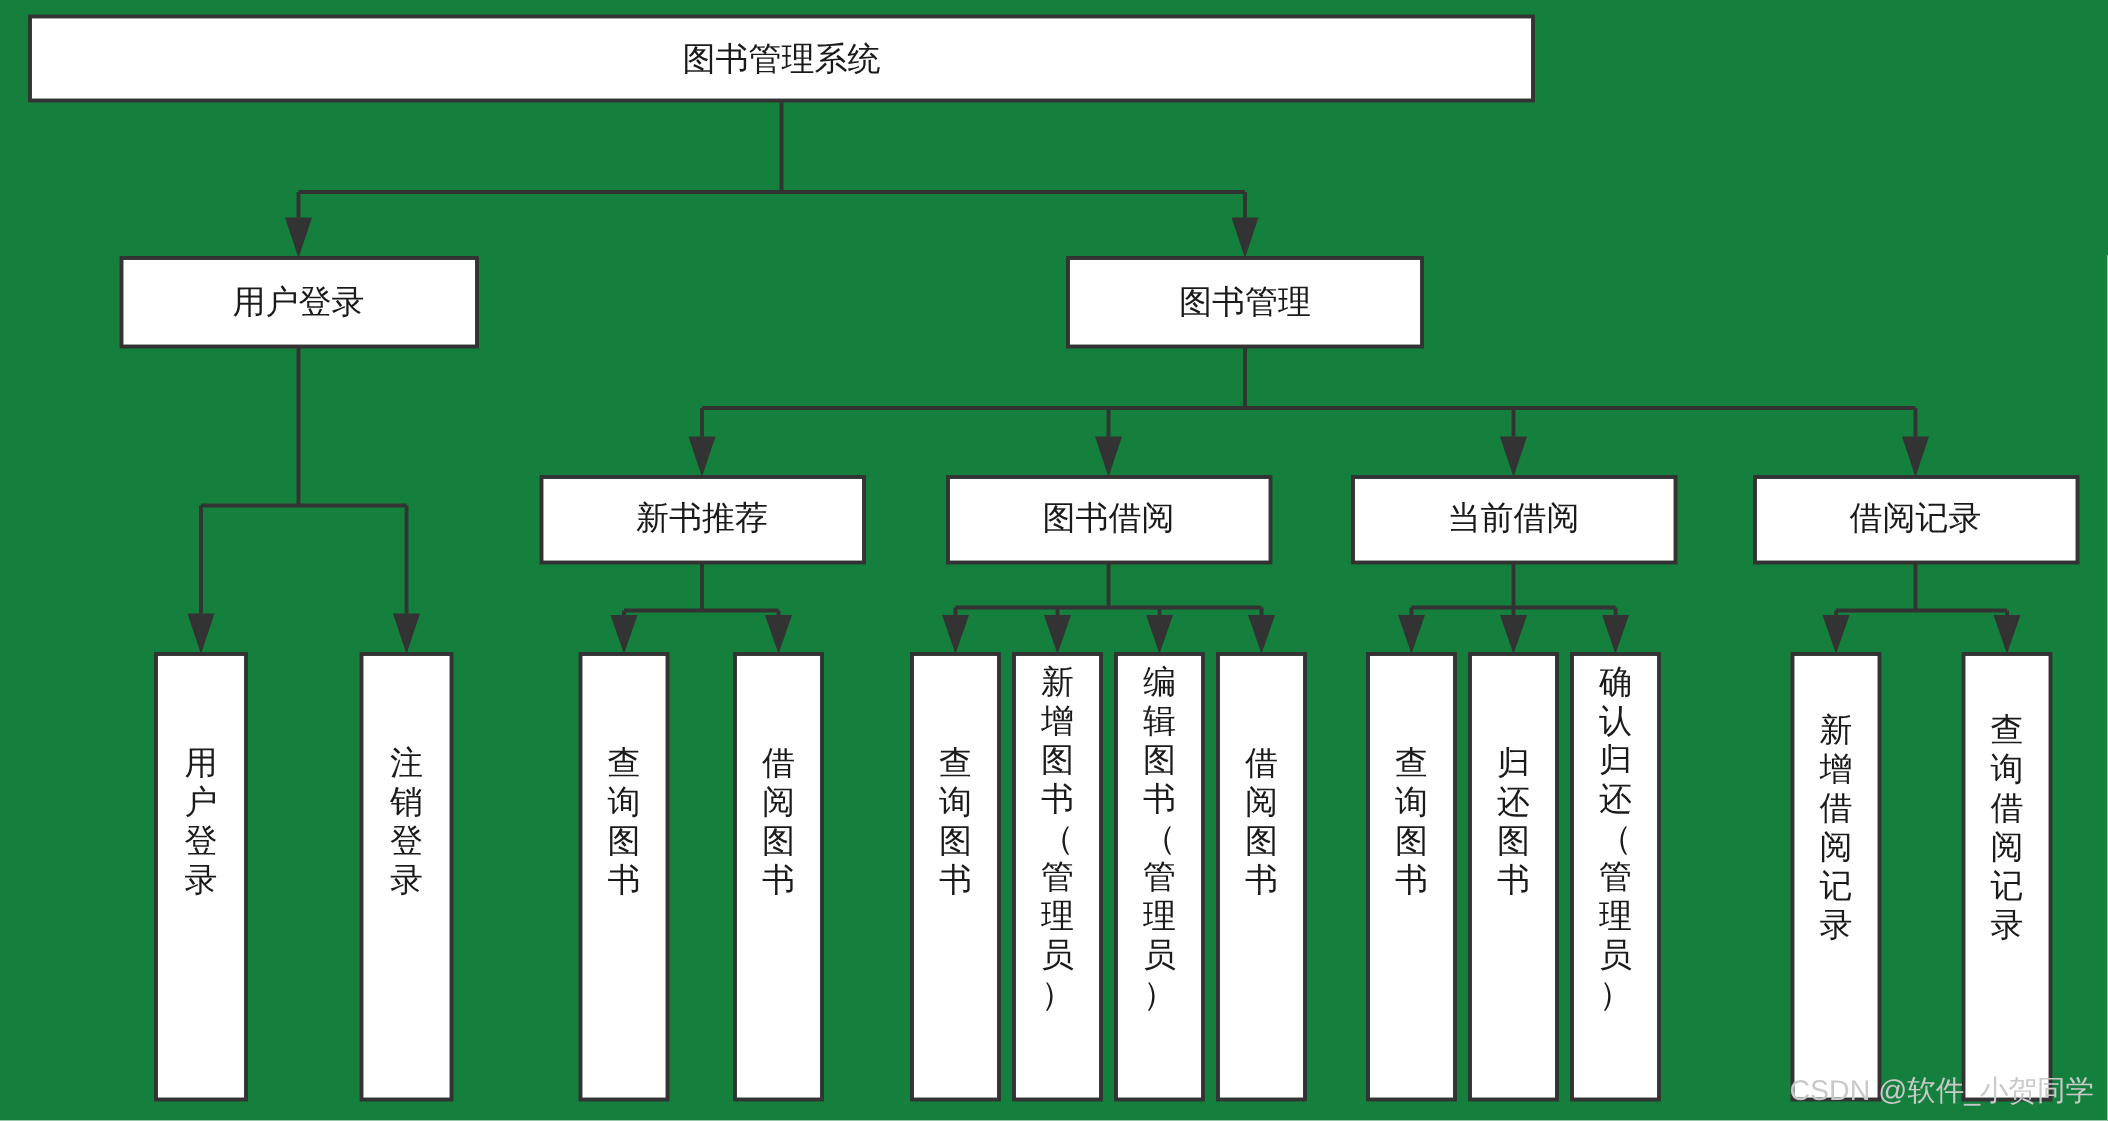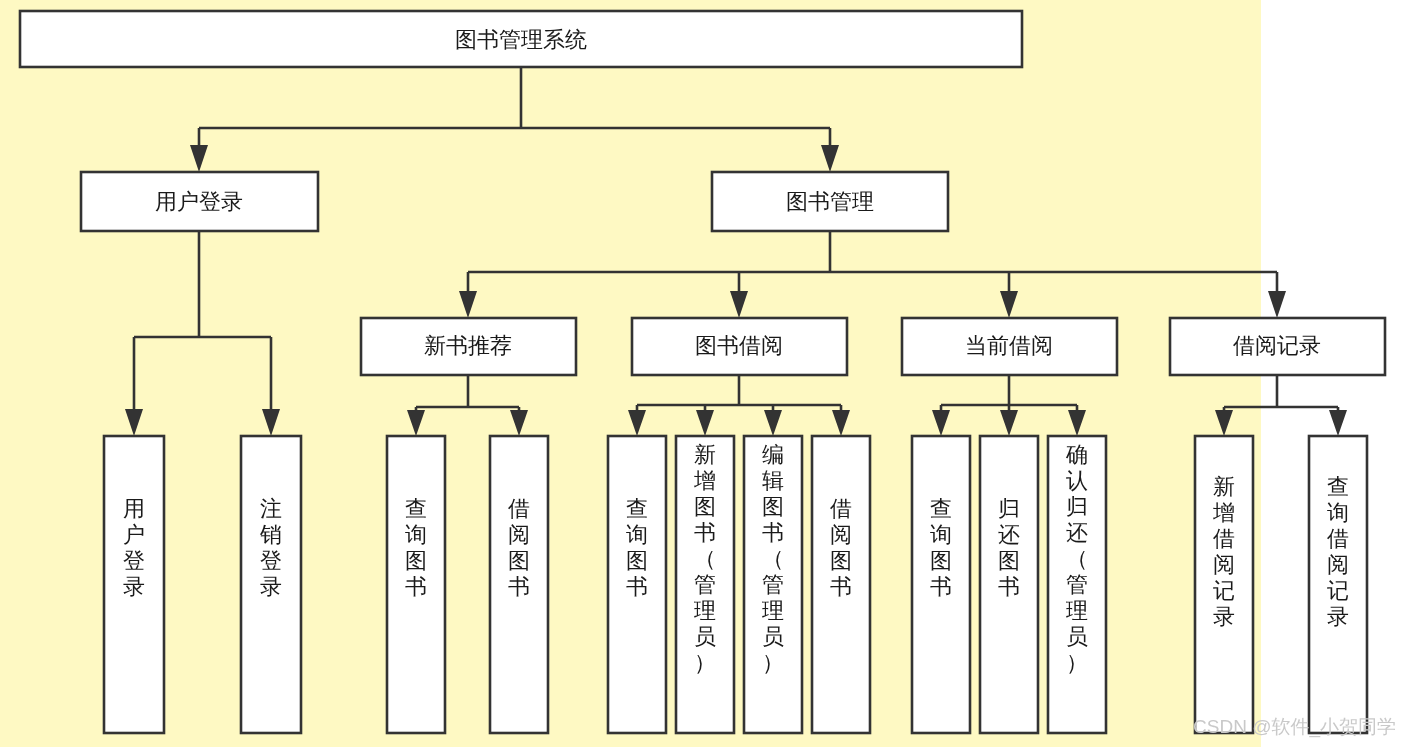--- a/index.html
+++ b/index.html
@@ -8,23 +8,23 @@
     background: #ffffff;
   }
   body {
     width: 1405px;
     height: 747px;
     overflow: hidden;
     font-family: "Liberation Sans", "DejaVu Sans", sans-serif;
   }
   #diagram-root {
     position: relative;
-    width: 1261px;
+    width: 1405px;
     height: 747px;
-    background: #fef9c3;
+    background: #15803d;
   }
   svg.diagram-canvas {
     position: absolute;
     top: 0;
     left: 0;
     width: 1405px;
     height: 747px;
     display: block;
   }
   .node-box {

